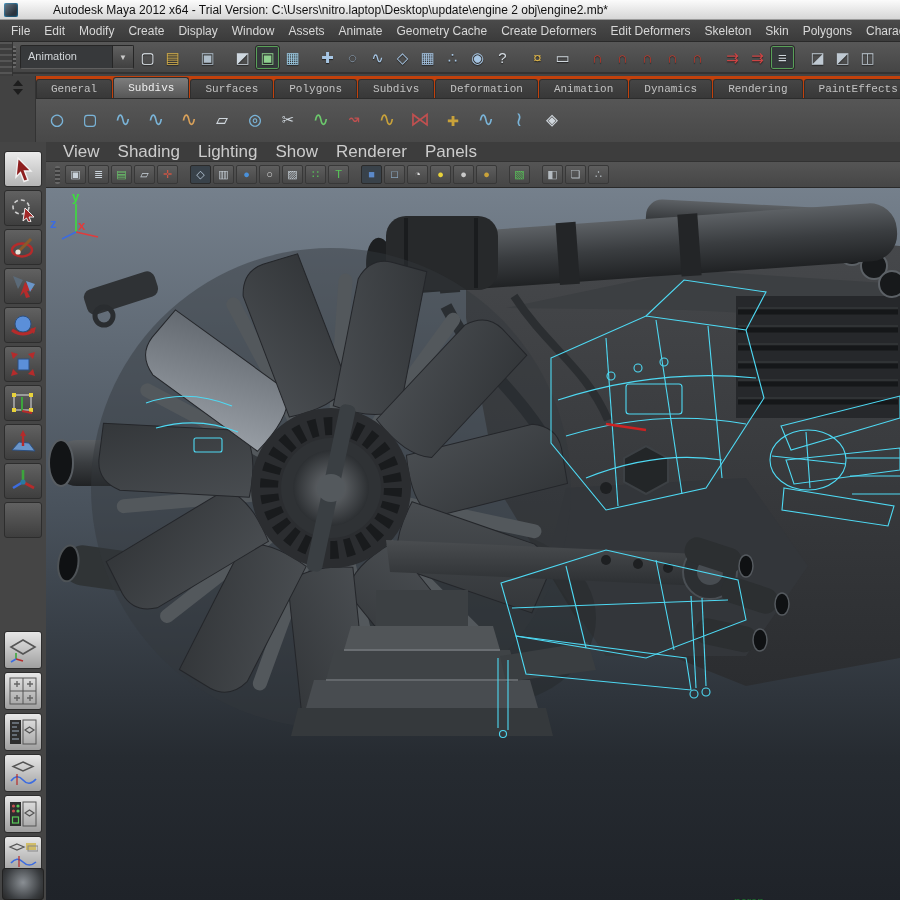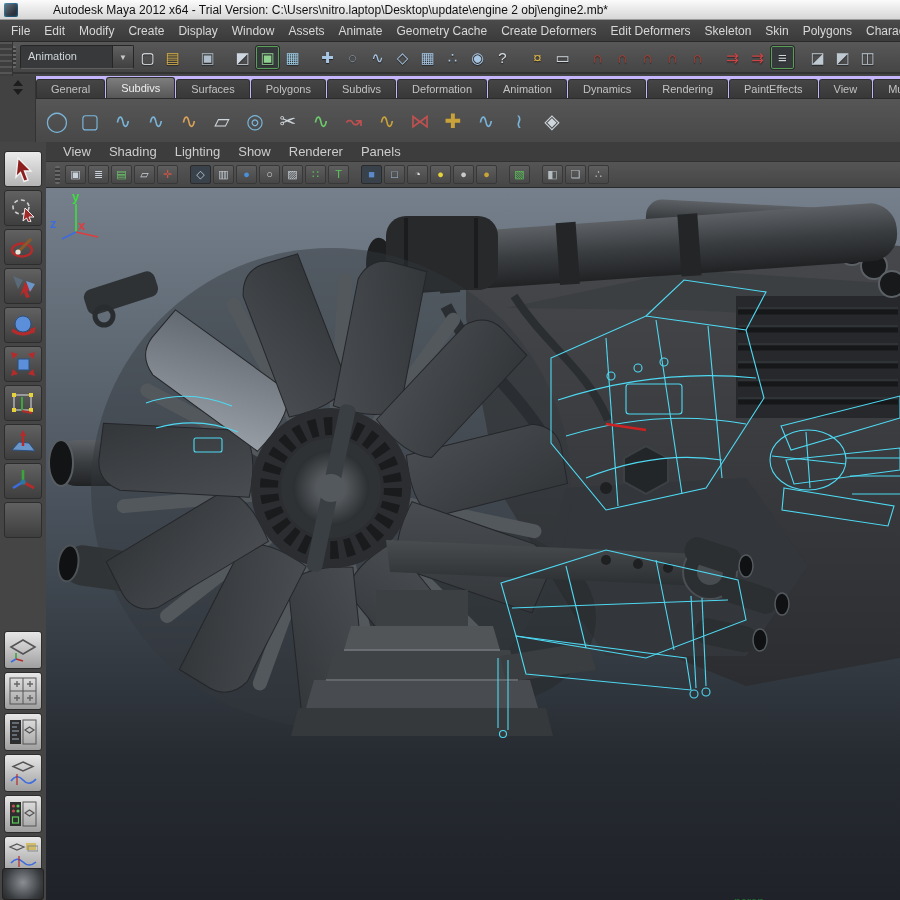--- a/index.html
+++ b/index.html
@@ -27,21 +27,21 @@
     border:1px solid #262626;border-bottom-color:#5f5f5f;border-radius:2px;}
   .menuset .lbl{width:84px;padding-left:7px;font-size:11px;color:#d2d6d9;line-height:20px;}
   .menuset .arrow{width:20px;background:linear-gradient(#606060,#404040);
     border-left:1px solid #262626;color:#c9c9c9;font-size:8px;
     display:flex;align-items:center;justify-content:center;}
   .tbico{width:25px;height:25px;display:flex;align-items:center;justify-content:center;
     border-radius:3px;box-sizing:border-box;}
   .tbico.active{background:#35393c;border:1px solid #2a2a2a;box-shadow:inset 0 0 0 1px #58a058;}
   .tbico .gl{font-size:15px;line-height:1;text-shadow:0 1px 1px #222;}
   
-  .shelf{position:absolute;top:76px;left:0;right:0;height:66px;background:#c4b5fd;}
+  .shelf{position:absolute;top:76px;left:0;right:0;height:66px;background:#c2410c;font-family:Liberation Mono, monospace;}
   .shelftabs{position:absolute;top:2px;left:36px;right:0;height:20px;display:flex;align-items:flex-end;}
   .stab{height:18px;line-height:18px;padding:0 14px;font-size:11px;color:#c2c2c2;
     background:linear-gradient(#454545,#383838);border:1px solid #2e2e2e;border-bottom:none;
     border-radius:3px 3px 0 0;margin-right:1px;white-space:nowrap;}
   .stab.active{background:linear-gradient(#7d7d7d,#575757);color:#efefef;height:20px;line-height:20px;}
   .shelfbody{position:absolute;top:22px;left:36px;right:0;bottom:0;
     background:linear-gradient(#565656,#484848);border-top:1px solid #2c2c2c;
     display:flex;align-items:center;gap:3px;padding-left:6px;box-sizing:border-box;}
   .sico{width:30px;height:30px;display:flex;align-items:center;justify-content:center;border-radius:3px;}
   .sico .gl{font-size:20px;line-height:1;}
@@ -63,21 +63,21 @@
     background:linear-gradient(#e7e7e7,#9f9f9f);border:1px solid #2d2d2d;
     display:flex;align-items:center;justify-content:center;box-sizing:border-box;}
   .qlay.dd{height:26px;background:linear-gradient(#6a6a6a,#474747);color:#bbb;font-size:9px;}
   .bottomlogo{position:absolute;bottom:0;left:2px;width:40px;height:30px;border-radius:3px;
     background:radial-gradient(circle at 50% 45%,#8a8f94 0%,#3a3d40 70%,#262626 100%);
     border:1px solid #222;}
   
   .panel{position:absolute;left:46px;top:0;right:0;bottom:0;}
   .panelmenu{position:absolute;top:0;left:0;right:0;height:20px;background:#3d3d3d;
     display:flex;align-items:center;padding-left:8px;box-sizing:border-box;border-bottom:1px solid #323232;}
-  .pmi{font-size:13px;color:#cccccc;padding:0 9px;white-space:nowrap;}
+  .pmi{font-size:17px;color:#cccccc;padding:0 9px;white-space:nowrap;}
   .paneltools{position:absolute;top:20px;left:0;right:0;height:26px;
     background:linear-gradient(#555,#464646);display:flex;align-items:center;gap:2px;
     padding-left:6px;box-sizing:border-box;border-bottom:1px solid #2a2a2a;}
   .pico{width:21px;height:19px;border-radius:2px;display:flex;align-items:center;justify-content:center;
     background:linear-gradient(#5e5e5e,#474747);border:1px solid #383838;box-sizing:border-box;}
   .pico.active{background:#39424a;border-color:#2b2b2b;}
   .pico .gl{font-size:11px;line-height:1;}
   .pgrip{width:5px;height:18px;margin:0 3px;border-radius:2px;
     background:repeating-linear-gradient(180deg,#676767 0 2px,#3c3c3c 2px 4px);}
   

